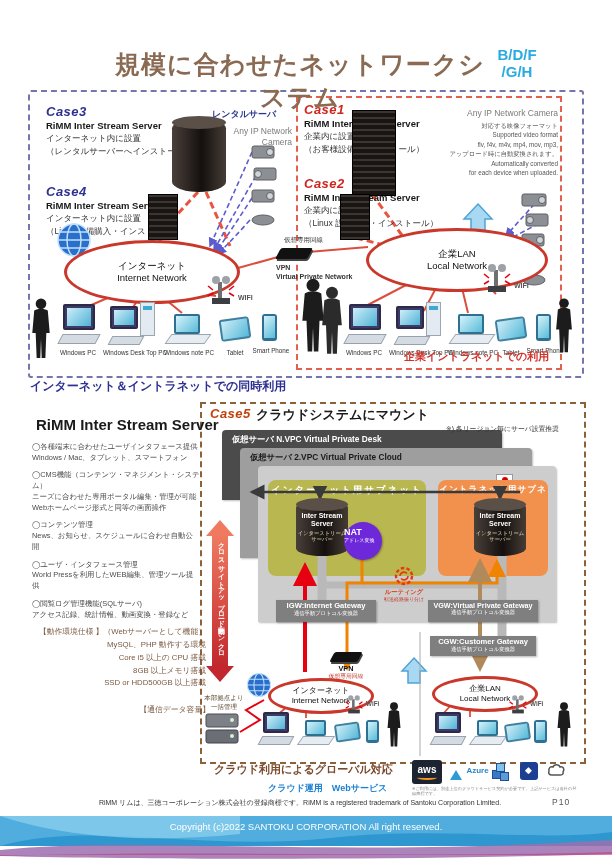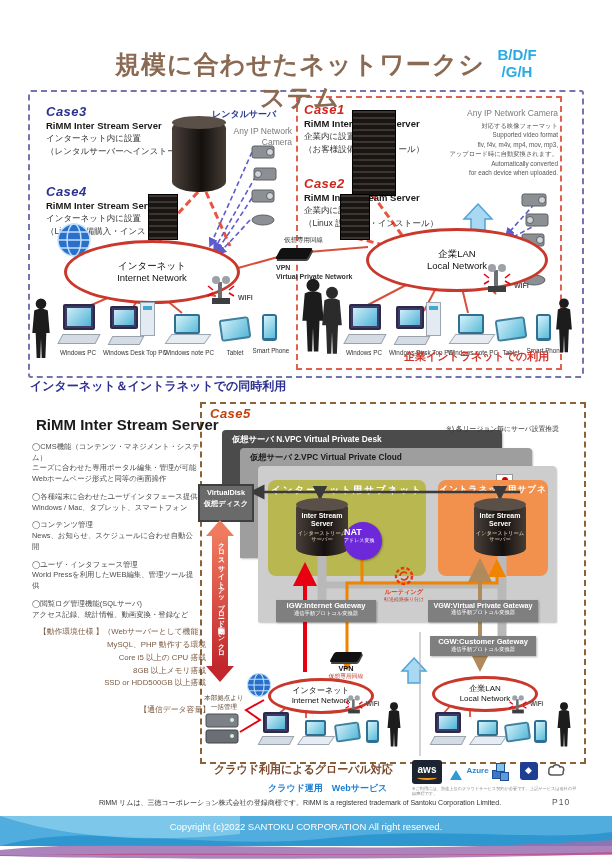--- a/index.html
+++ b/index.html
@@ -409,45 +409,46 @@
   <svg class="abs z5" width="20" height="56" viewBox="0 0 22 64" style="left:554px;top:298px">
       <circle cx="11" cy="6" r="5.5" fill="#1c1c1c"></circle>
       <path d="M4 13c4.5-2.5 9.5-2.5 14 0l2 23h-3.5L15.5 62h-3.8L11 42l-.7 20H6.5L5.5 36H2z" fill="#1c1c1c"></path>
     </svg>
 
   <div class="abs z5 cap-red" style="left:404px;top:349px">企業イントラネットでの利用</div>
   <div class="abs z5 cap-blue" style="left:30px;top:378px">インターネット＆イントラネットでの同時利用</div>
 
   <div class="abs z5 feat-title" style="left:36px;top:416px">RiMM Inter Stream Server</div>
   <div class="abs z5" style="left:32px;top:442px;width:168px">
+    <div class="feat-item pl">◯各種端末に合わせたユーザインタフェース提供
+Windows / Mac、タブレット、スマートフォン</div>
     <div class="feat-item pl">◯CMS機能（コンテンツ・マネジメント・システム）
 ニーズに合わせた専用ポータル編集・管理が可能
 Webホームページ形式と同等の画面操作</div>
-    <div class="feat-item pl">◯各種端末に合わせたユーザインタフェース提供
-Windows / Mac、タブレット、スマートフォン</div>
     <div class="feat-item pl">◯コンテンツ管理
 News、お知らせ、スケジュールに合わせ自動公開</div>
     <div class="feat-item pl">◯ユーザ・インタフェース管理
 World Pressを利用したWEB編集、管理ツール提供</div>
     <div class="feat-item pl">◯閲覧ログ管理機能(SQLサーバ)
 アクセス記録、統計情報、動画変換・登録など</div>
   </div>
   <div class="abs z5 spec" style="left:34px;top:626px;width:172px">
     <div>【動作環境仕様 】（Webサーバーとして機能）</div>
     <div class="pl">MySQL、PHP 動作する環境
 Core i5 以上の CPU 搭載
 8GB 以上メモリ搭載
 SSD or HDD500GB 以上搭載</div>
   </div>
   <div class="abs z5 spec" style="left:34px;top:704px;width:176px">
     <div>【通信データ容量】</div>
   </div>
 
   <div class="abs z2 dash-brown" style="left:200px;top:402px;width:382px;height:358px"></div>
   <div class="abs z5 case-h brown" style="left:210px;top:406px">Case5</div>
+  <div class="abs z5" style="left:256px;top:406px;font-size:13px;font-weight:bold;color:#1a1a1a">クラウドシステムにマウント</div>
   <div class="abs z5 note7" style="left:446px;top:424px;font-size:6.8px">※) 各リージョン毎にサーバ設置推奨</div>
 
   <div class="abs z2 vpc-card" style="left:222px;top:430px;width:280px;height:70px;background:#4b4b4b">
     <div class="vpc-lbl" style="color:#fff">仮想サーバ N.VPC Virtual Private Desk</div>
   </div>
   <div class="abs z2 vpc-card" style="left:240px;top:448px;width:292px;height:110px;background:#9e9e9e">
     <div class="vpc-lbl" style="color:#1a1a1a">仮想サーバ 2.VPC Virtual Private Cloud</div>
     <span class="flag us abs" style="left:228px;top:4px"></span>
   </div>
   <div class="abs z2 vpc-card" style="left:258px;top:466px;width:298px;height:156px;background:#cdcdcd">
@@ -494,22 +495,20 @@
   </div>
   <div class="abs z5 gw-bar" style="left:428px;top:600px;width:110px;height:22px">
     <div class="l1" style="font-size:7.2px">VGW:Virtual Private Gateway</div>
     <div class="l2">通信手順プロトコル変換器</div>
   </div>
   <div class="abs z5 gw-bar" style="left:430px;top:636px;width:106px;height:20px">
     <div class="l1">CGW:Customer Gateway</div>
     <div class="l2">通信手順プロトコル変換器</div>
   </div>
 
-  <div class="abs z5 vdisk pl" style="left:198px;top:484px;width:52px;height:32px">VirtualDisk
-仮想ディスク</div>
   <div class="abs z5 sync-tri" style="left:206px;top:520px;border-left:14px solid transparent;border-right:14px solid transparent;border-bottom:16px solid #ef7a60"></div>
   <div class="abs z5 sync-body" style="left:212px;top:535px;width:16px;height:132px">
     <div class="sync-txt abs" style="left:4px;top:2px;height:130px">クロスサイト・アップロード・動画シンクロ</div>
   </div>
   <div class="abs z5 sync-tri" style="left:206px;top:666px;border-left:14px solid transparent;border-right:14px solid transparent;border-top:16px solid #c1272d"></div>
 
   <div class="abs z5 pl ctr" style="left:192px;top:694px;width:64px;font-size:6.5px;color:#5a4632">本部拠点より
 一括管理</div>
   <svg class="abs z5" width="40" height="36" style="left:202px;top:712px">
     <rect x="4" y="2" width="32" height="13" rx="2" fill="#7d8187" stroke="#4a4e54"></rect>

